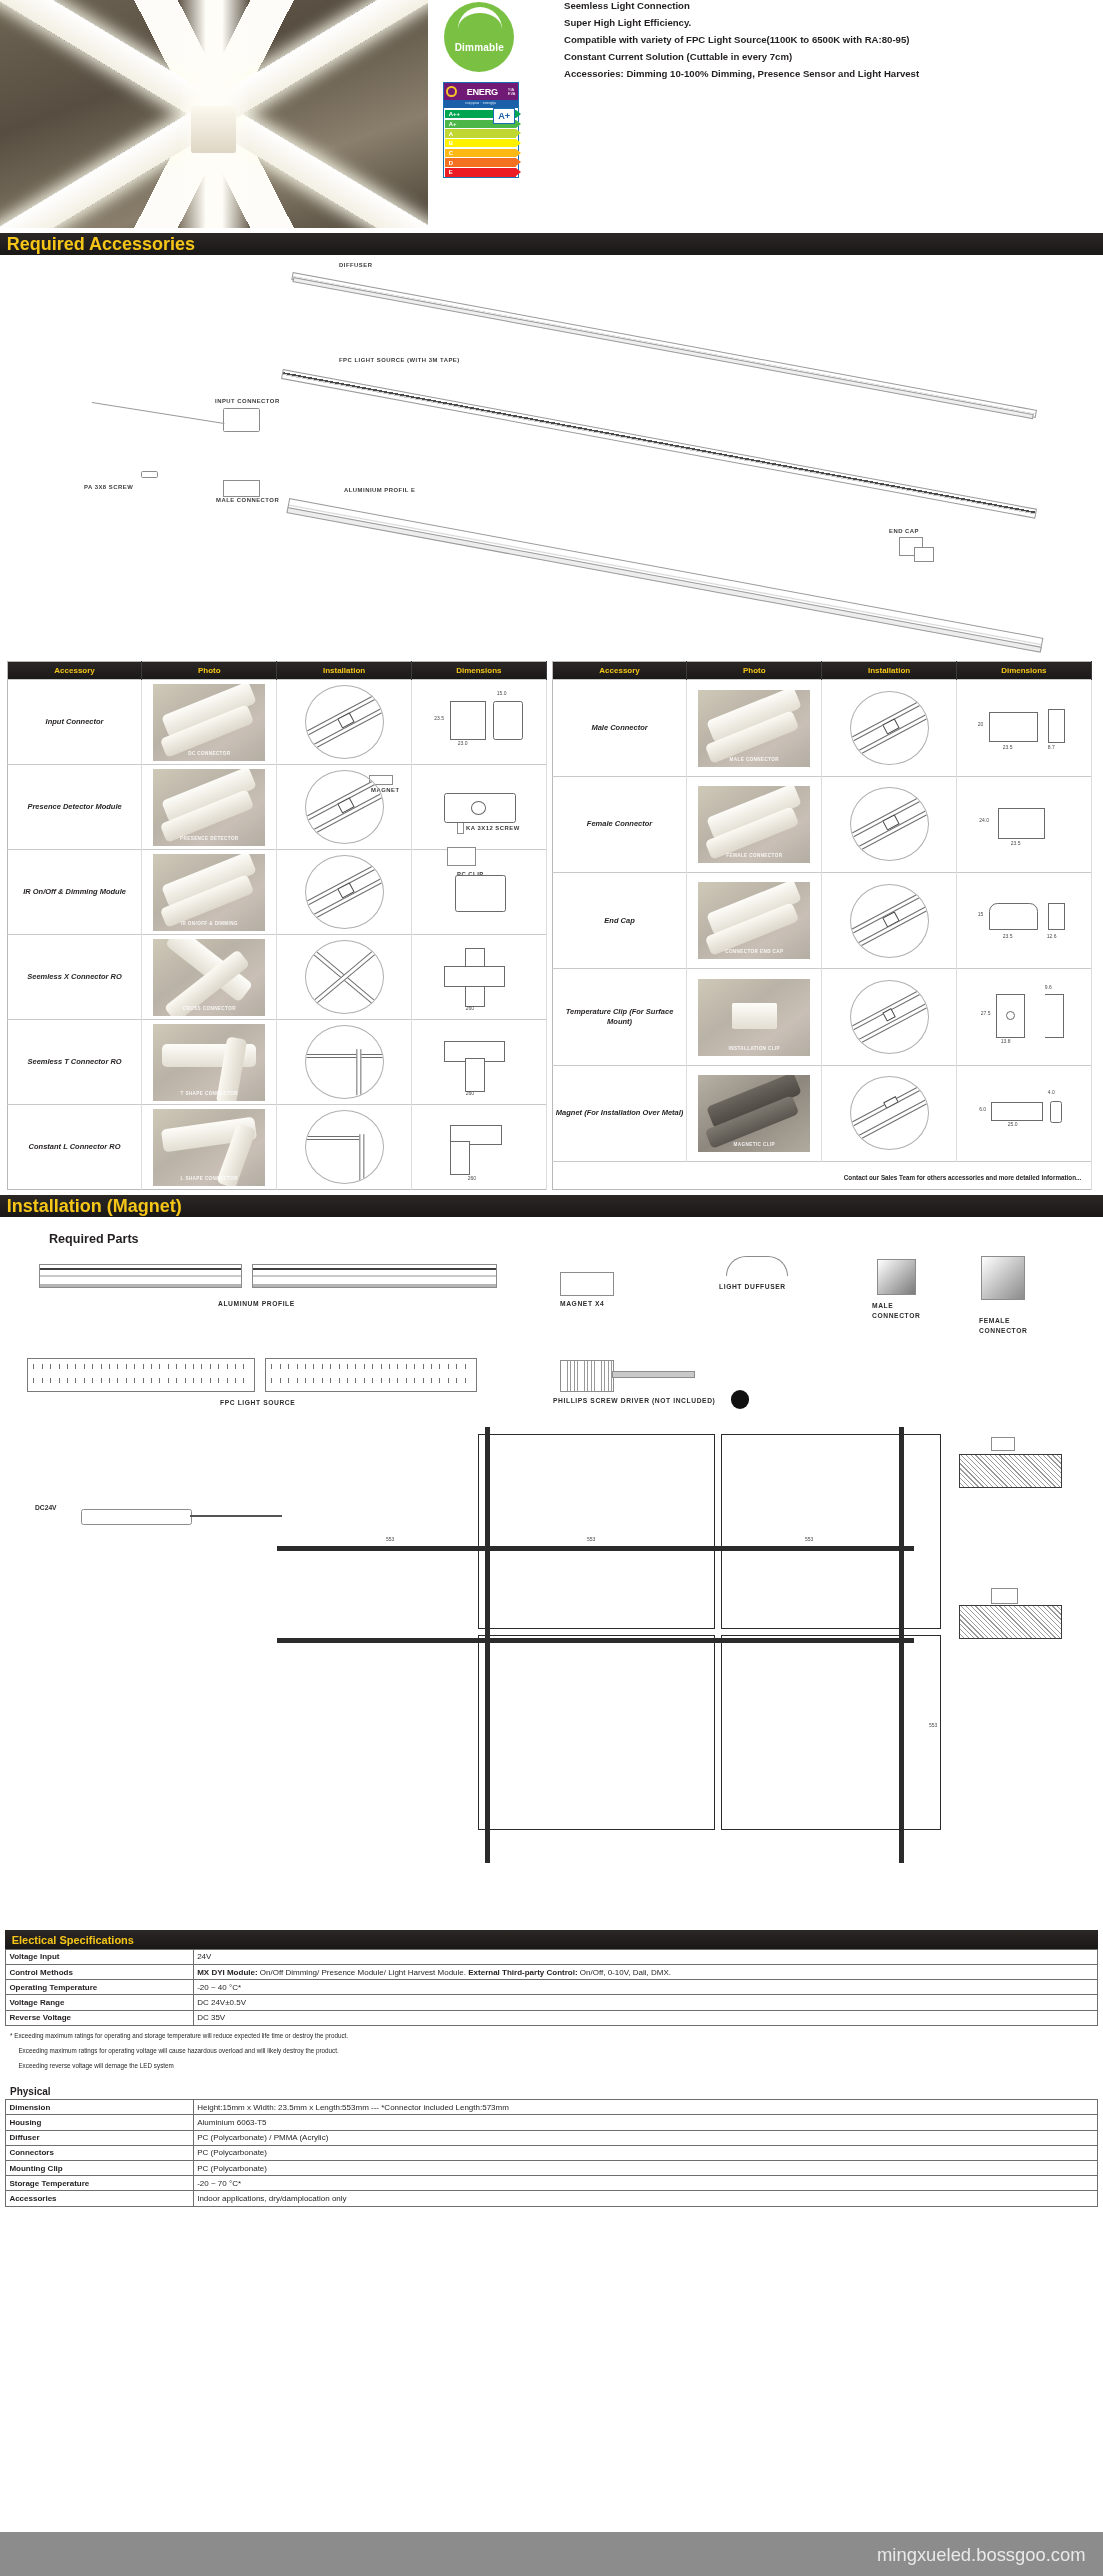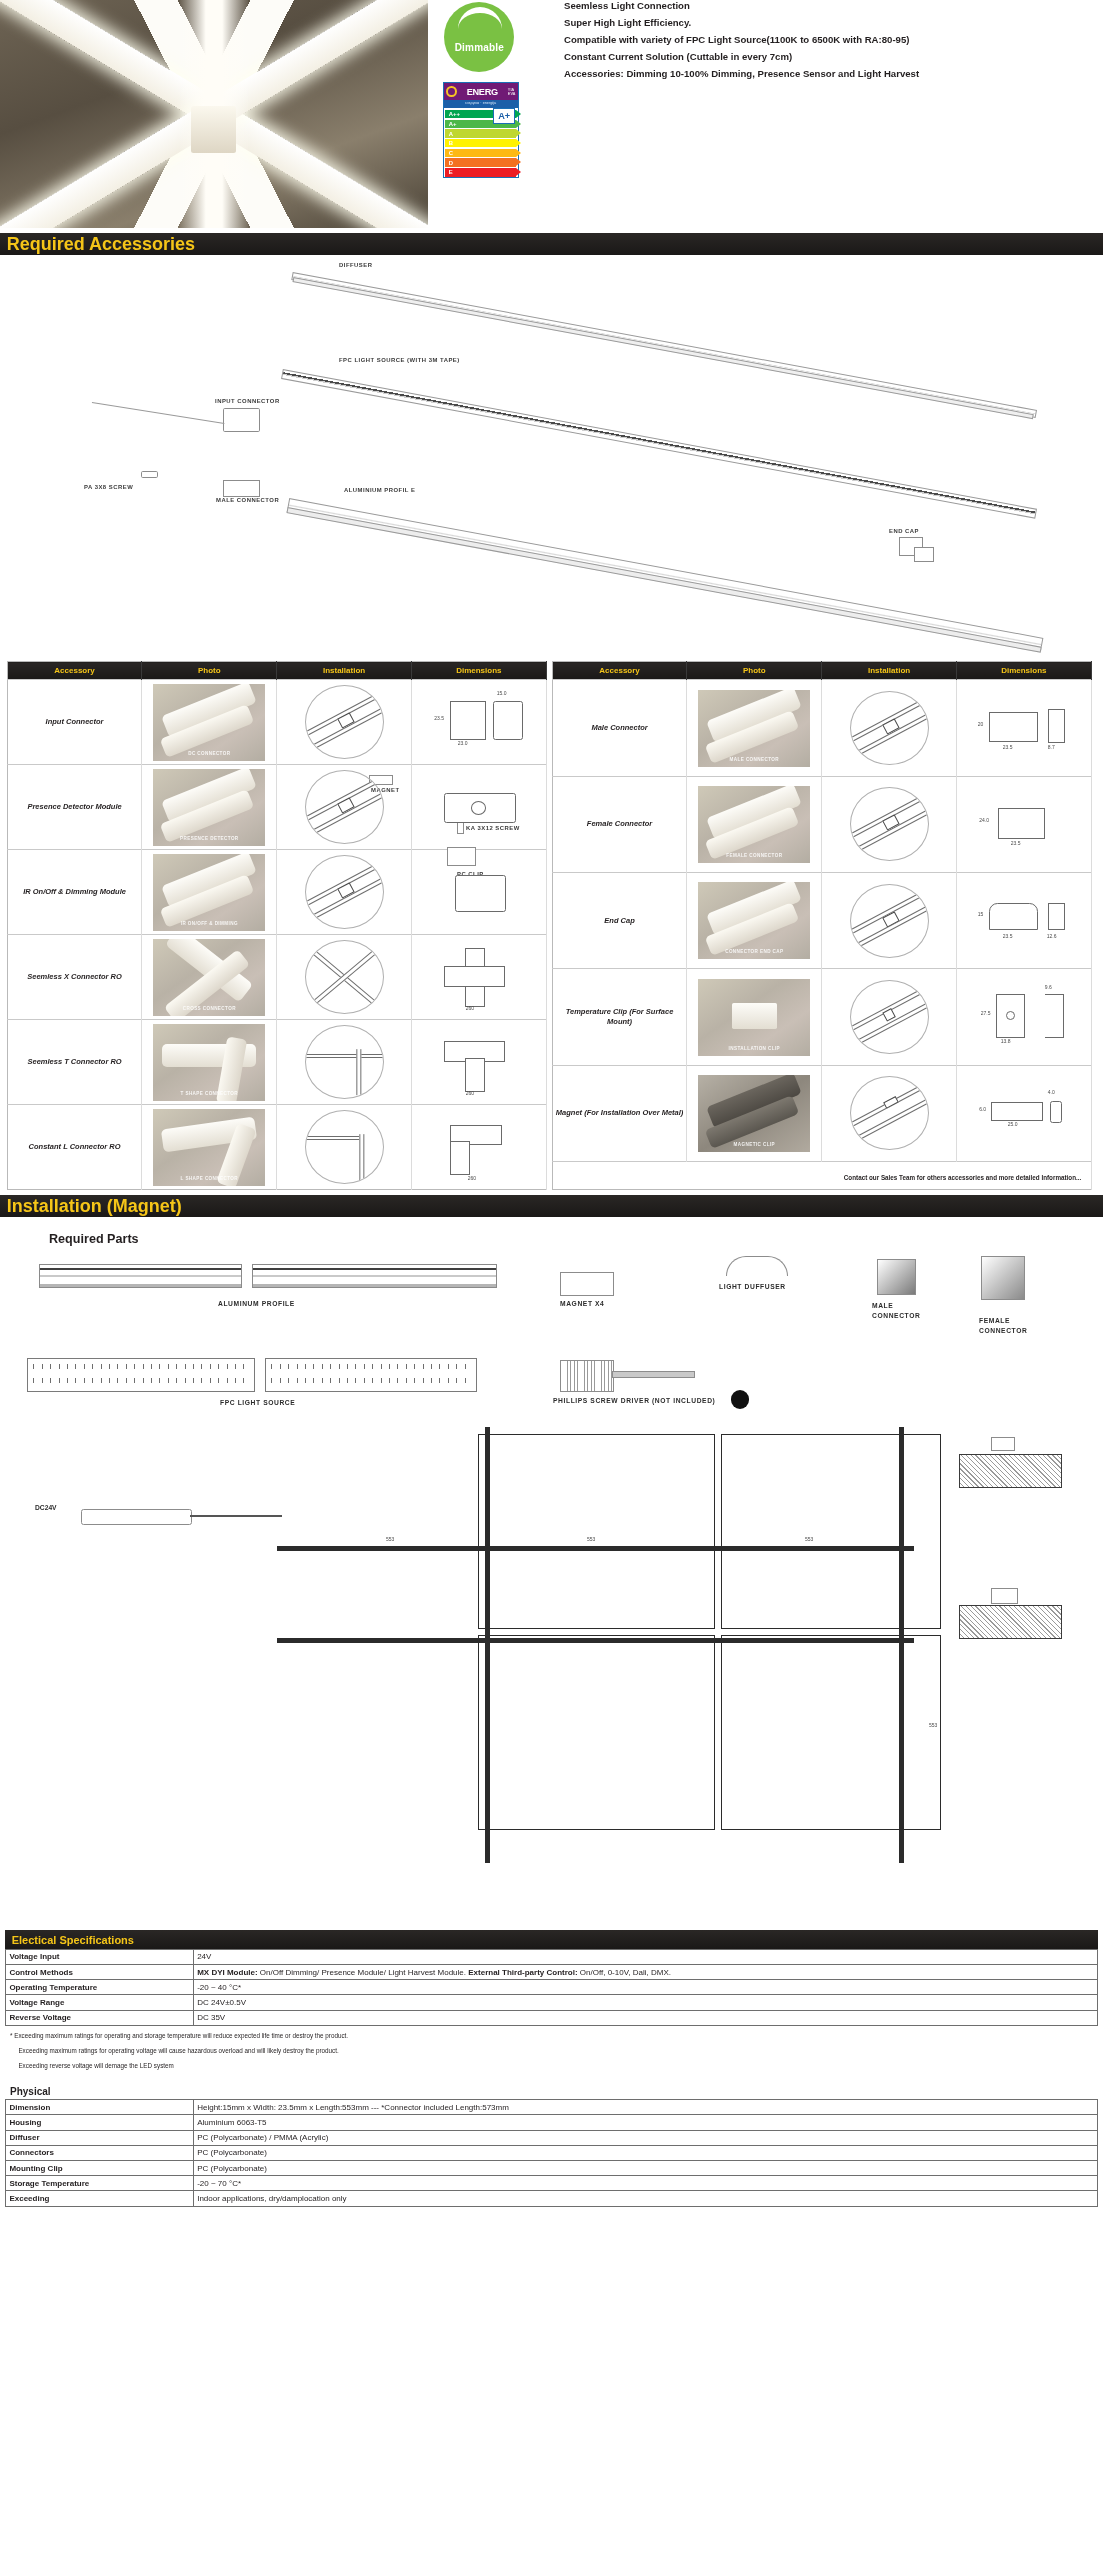--- a/index.html
+++ b/index.html
@@ -652,22 +652,25 @@
         </tr>
         <tr>
           <td class="k">Mounting Clip</td>
           <td class="v">PC (Polycarbonate)</td>
         </tr>
         <tr>
           <td class="k">Storage Temperature</td>
           <td class="v">-20 ~ 70  °C*</td>
         </tr>
         <tr>
-          <td class="k">Exceeding</td>
+          <td class="k">Accessories</td>
           <td class="v">Indoor applications, dry/damplocation only</td>
         </tr>
       </tbody>
     </table>
   </div>
 
+  <div class="footerbar">
+    <div class="watermark">mingxueled.bossgoo.com</div>
+  </div>
 
 </div>
 
 
 </body></html>

